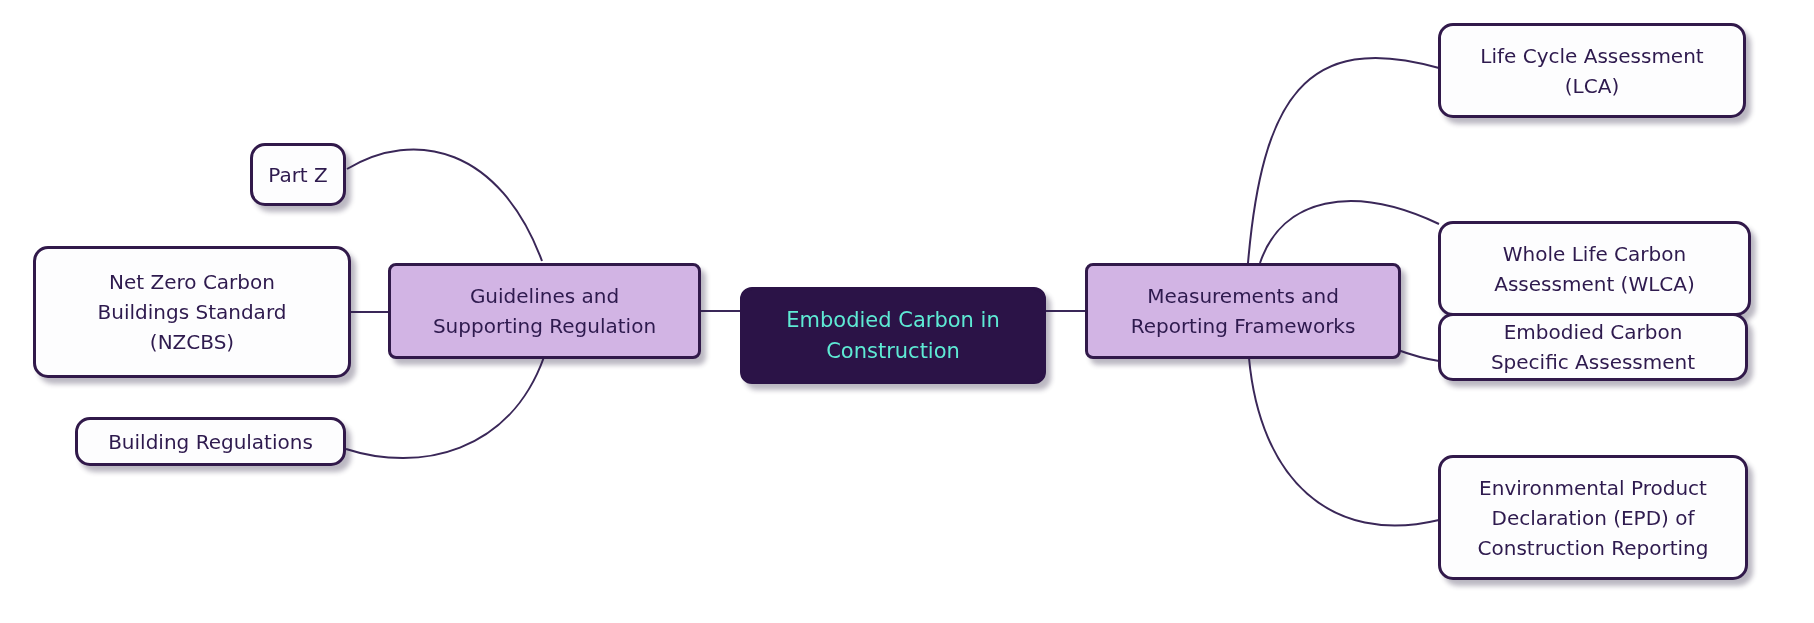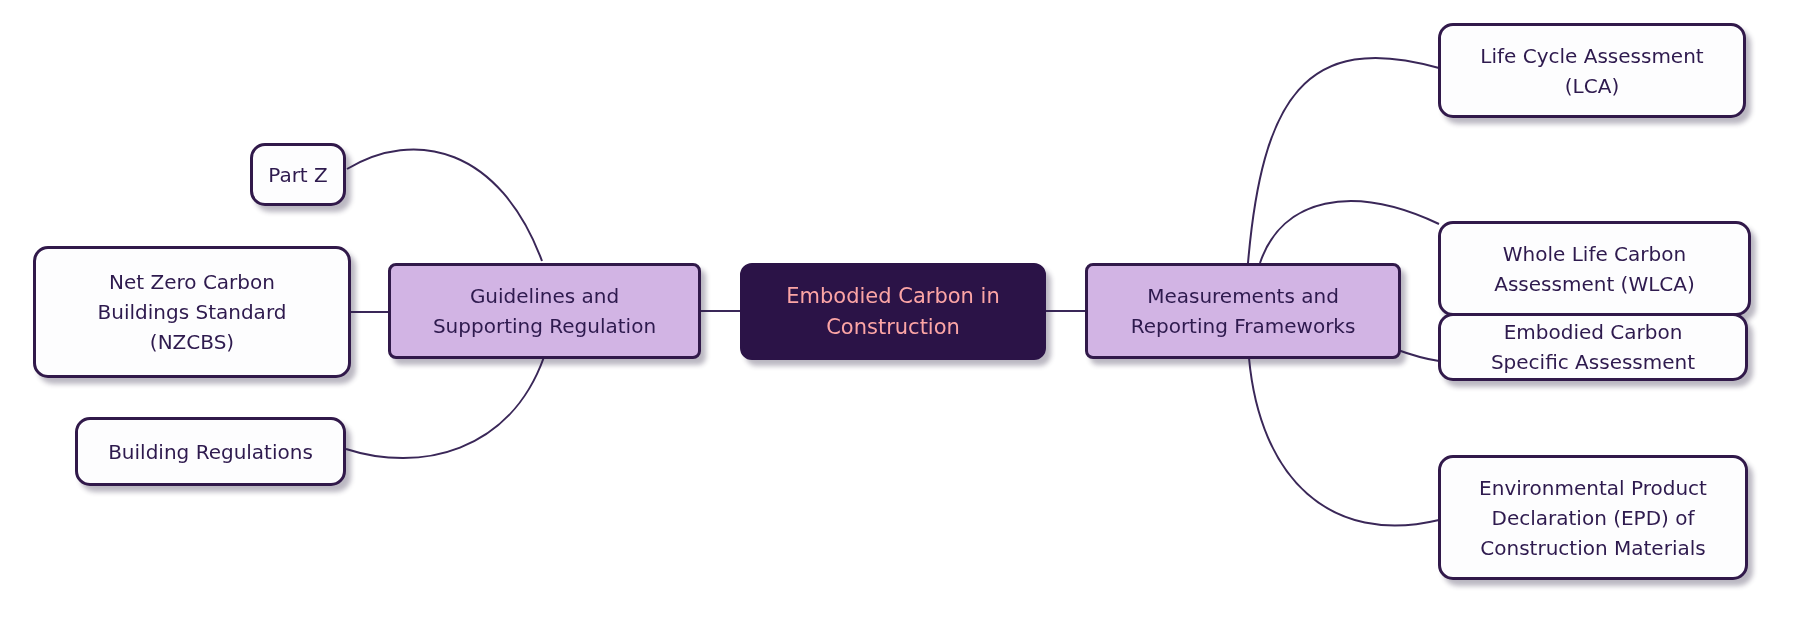--- a/index.html
+++ b/index.html
@@ -46,25 +46,26 @@
     background: #fdfdfe;
     color: #2e1a4e;
   }
   .branch {
     background: #d2b4e4;
     color: #2e1a4e;
     border-radius: 8px;
   }
   .root {
     background: #2b1347;
-    color: #fca5a5;
+    color: #5eead4;
     border-color: #2b1347;
     border-radius: 12px;
     font-size: 21px;
     line-height: 31px;
+    margin-top: 24px;
   }
   .ln { white-space: nowrap; }
 </style>
 </head>
 <body>
 
 <div class="canvas">
 
   <svg class="links" width="1814" height="623" viewBox="0 0 1814 623">
     <path d="M 347 169 C 415 128, 500 148, 542 261"></path>
@@ -81,21 +82,21 @@
   <div class="node leaf" style="left:33px; top:246px; width:318px; height:132px;">
     <div class="ln">Net Zero Carbon</div>
     <div class="ln">Buildings Standard</div>
     <div class="ln">(NZCBS)</div>
   </div>
 
   <div class="node leaf" style="left:250px; top:143px; width:96px; height:63px;">
     <div class="ln">Part Z</div>
   </div>
 
-  <div class="node leaf" style="left:75px; top:417px; width:271px; height:69px;">
+  <div class="node leaf" style="left:75px; top:417px; width:271px; height:49px;">
     <div class="ln">Building Regulations</div>
   </div>
 
   <div class="node branch" style="left:388px; top:263px; width:313px; height:96px;">
     <div class="ln">Guidelines and</div>
     <div class="ln">Supporting Regulation</div>
   </div>
 
   <div class="node root" style="left:740px; top:263px; width:306px; height:97px;">
     <div class="ln">Embodied Carbon in</div>
@@ -118,16 +119,16 @@
   </div>
 
   <div class="node leaf" style="left:1438px; top:313px; width:310px; height:68px;">
     <div class="ln">Embodied Carbon</div>
     <div class="ln">Specific Assessment</div>
   </div>
 
   <div class="node leaf" style="left:1438px; top:455px; width:310px; height:125px;">
     <div class="ln">Environmental Product</div>
     <div class="ln">Declaration (EPD) of</div>
-    <div class="ln">Construction Materials</div>
+    <div class="ln">Construction Reporting</div>
   </div>
 
 </div>
 
 </body></html>

